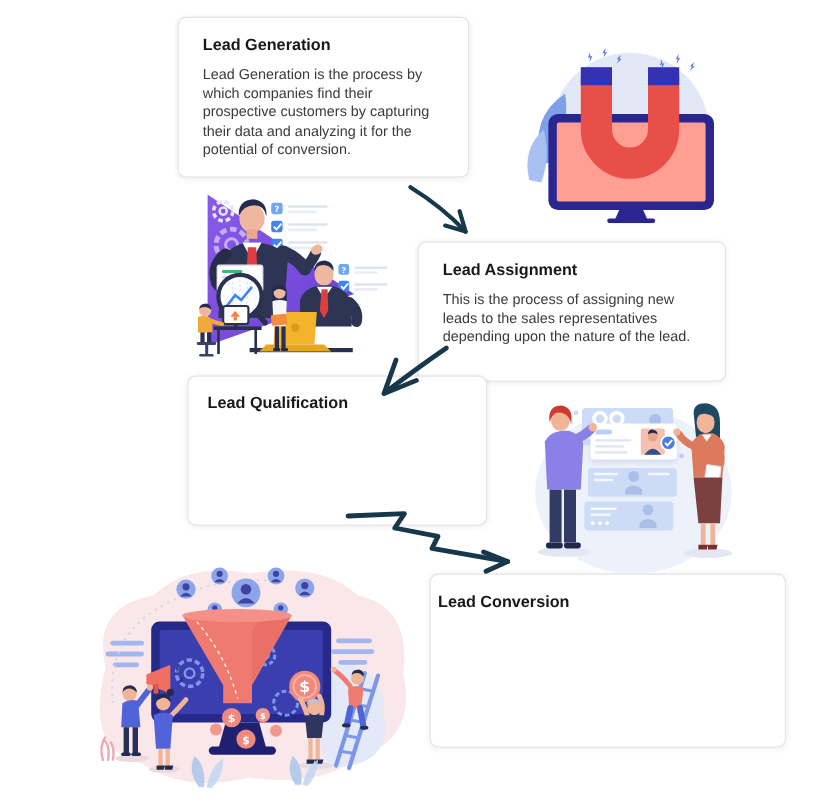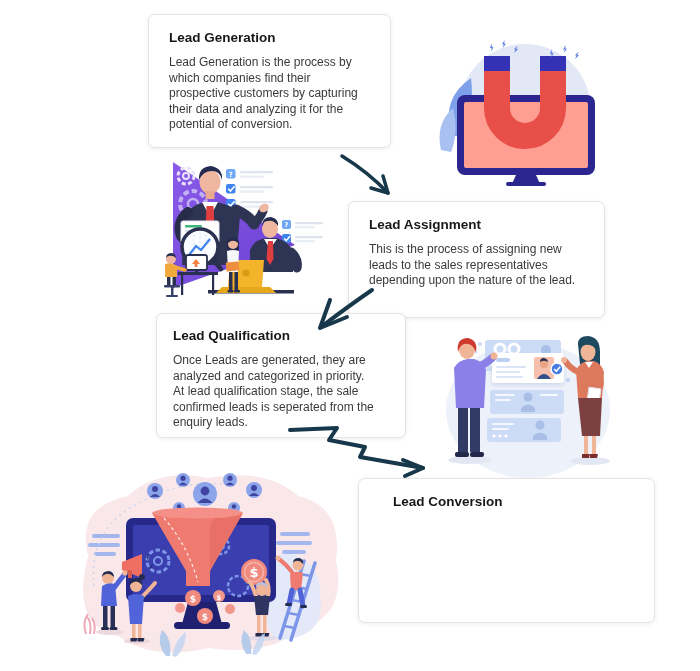--- a/index.html
+++ b/index.html
@@ -7,21 +7,21 @@
          font-family:"Liberation Sans",sans-serif;}
   .card{position:absolute;background:#fff;border:1px solid #e4e4e4;border-radius:7px;
         box-shadow:0 1px 5px rgba(0,0,0,.07);box-sizing:border-box;}
   .card h3{font-size:13.5px;font-weight:700;color:#181818;margin:0 0 10px 0;
            font-family:"Liberation Sans",sans-serif;}
   .card p{font-size:12px;line-height:15.5px;color:#3a3a3a;margin:0;white-space:pre-line;
           font-family:"Liberation Sans",sans-serif;}
   #card-lead-generation{left:148px;top:14px;width:243px;height:134px;padding:15px 20px;}
   #card-lead-assignment{left:348px;top:201px;width:257px;height:117px;padding:15px 20px;}
   #card-lead-qualification{left:156px;top:313px;width:250px;height:125px;padding:14px 16px;}
-  #card-lead-conversion{left:358px;top:478px;width:297px;height:145px;padding:15px 34px;}
+  #card-lead-conversion{left:358px;top:478px;width:297px;height:145px;padding:15px 6px;}
   .illo{position:absolute;}
   #illo-magnet{left:433px;top:38px;}
   #illo-team{left:156px;top:160px;}
   #illo-qualification{left:428px;top:328px;}
   #illo-funnel{left:58px;top:466px;}
   #arrow-overlay{position:absolute;left:0;top:0;z-index:10;pointer-events:none;}
 </style>
 </head>
 <body>
 
@@ -38,25 +38,20 @@
 
   <div class="card" id="card-lead-assignment">
     <h3>Lead Assignment</h3>
     <p>This is the process of assigning new
 leads to the sales representatives
 depending upon the nature of the lead.</p>
   </div>
 
   <div class="card" id="card-lead-qualification">
     <h3>Lead Qualification</h3>
-    <p>Once Leads are generated, they are
-analyzed and categorized in priority.
-At lead qualification stage,  the sale
-confirmed leads is seperated from the
-enquiry leads.</p>
   </div>
 
   <div class="card" id="card-lead-conversion">
     <h3>Lead Conversion</h3>
   </div>
 
   <svg class="illo" id="illo-magnet" width="174" height="148" viewBox="0 0 174 148">
     <circle cx="92" cy="72" r="66" fill="#e3e8f6"></circle>
     <g>
       <path d="M18,98 Q8,60 38,40 Q42,72 28,98 Z" fill="#7ea0ea"></path>

